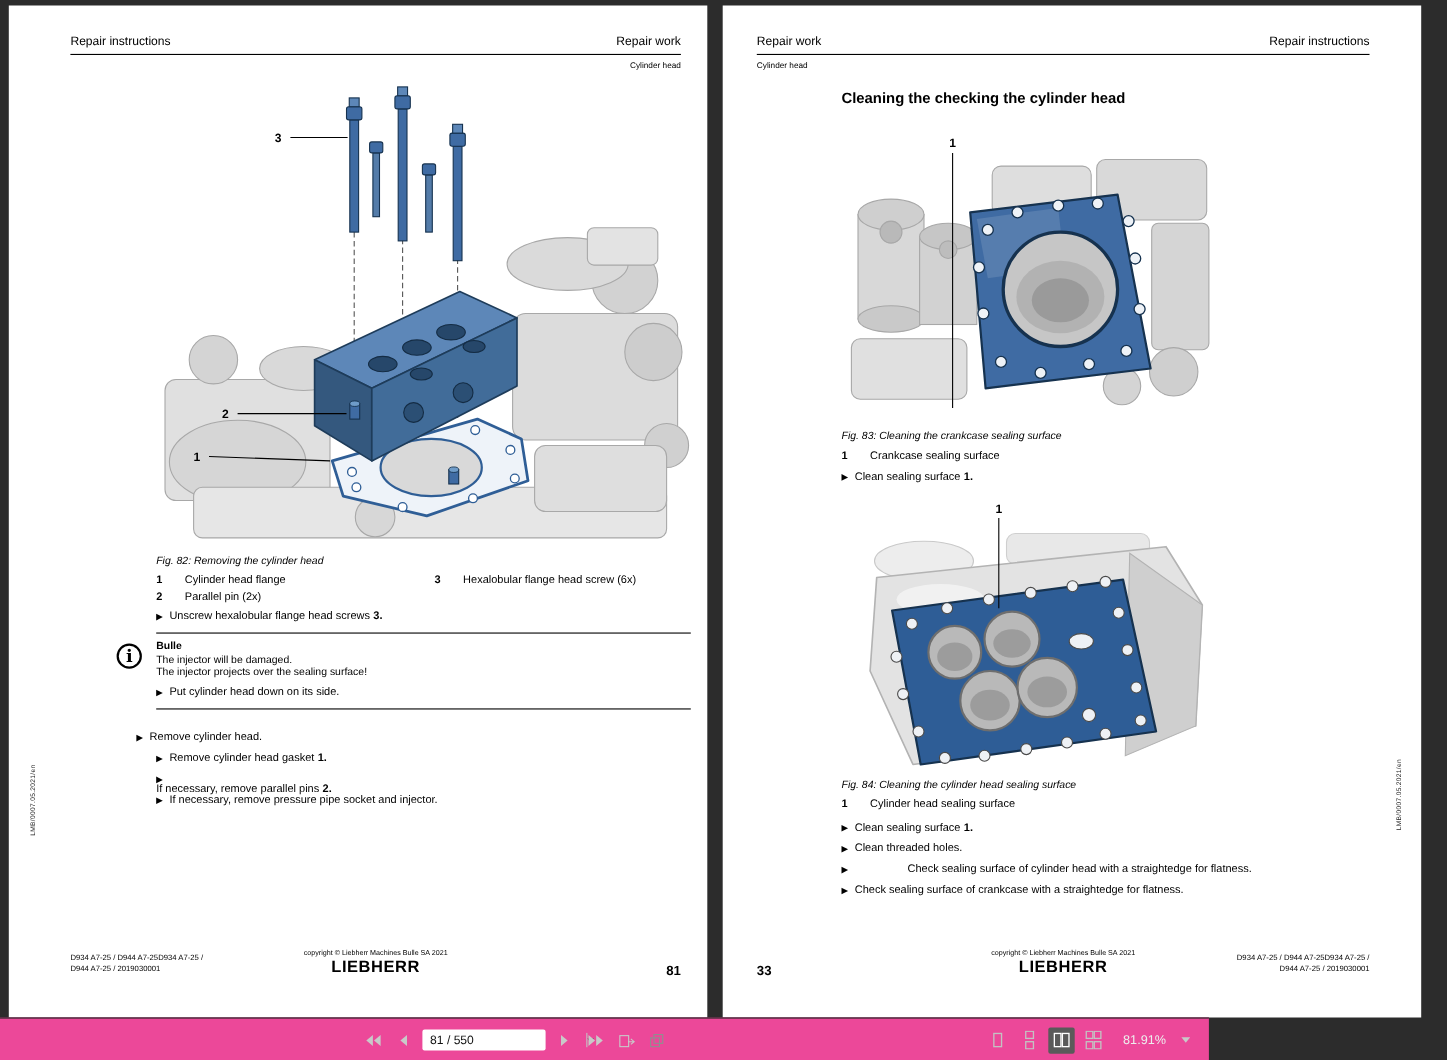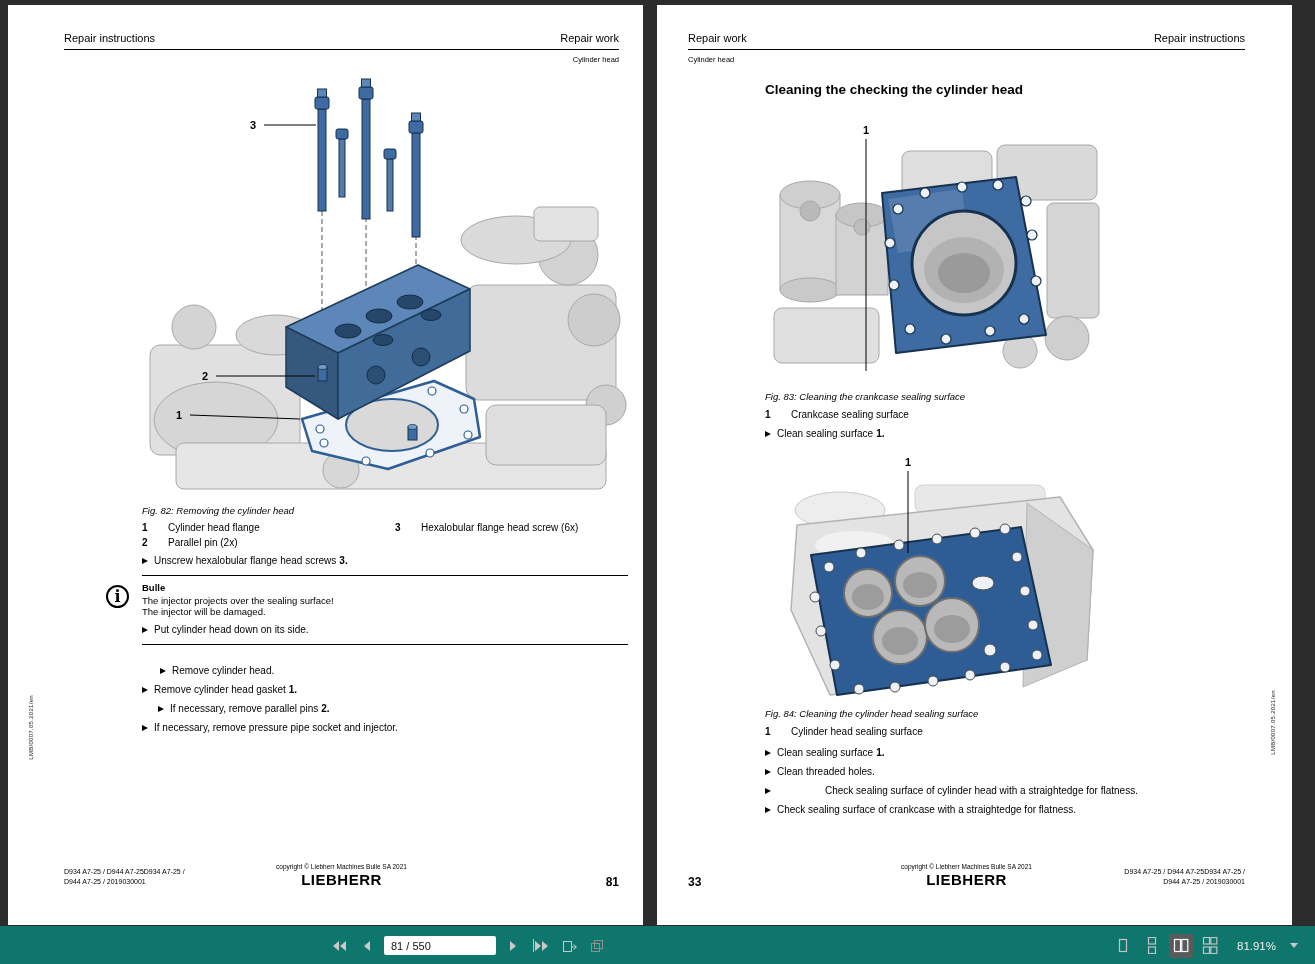--- a/index.html
+++ b/index.html
@@ -59,21 +59,21 @@
   .page-num { position:absolute; top:870px; font-size:12px; font-weight:bold; }
   .page-left .page-num { right:24px; }
   .page-right .page-num { left:31px; }
 
   .side-code { position:absolute; font-size:6px; color:#222; writing-mode:vertical-rl;
                transform:rotate(180deg); letter-spacing:0.3px; }
   .page-left .side-code { left:20px; top:690px; }
   .page-right .side-code { right:16px; top:685px; }
 
   
-  .toolbar { position:absolute; left:0; bottom:0; width:1315px; height:39px; background:#0f766e;
+  .toolbar { position:absolute; left:0; bottom:0; width:1099px; height:39px; background:#ec4899;
              border-top:1px solid #282828; }
   .nav-group { position:absolute; left:328px; top:0; height:39px; display:flex; align-items:center; gap:6px; }
   .tb-btn { width:22px; height:22px; display:flex; align-items:center; justify-content:center;
             background:transparent; border:none; cursor:pointer; }
   .page-box { width:112px; height:19px; background:#fff; border-radius:2px; display:flex; align-items:center; }
   .page-box input { flex:1; height:100%; border:none; outline:none; background:transparent;
                     font-size:11px; padding-left:7px; color:#111; font-family:"Liberation Sans", sans-serif; }
   .page-box .box-caret { width:16px; display:flex; align-items:center; justify-content:center;
                          border-left:1px solid #c4c4c4; height:13px; }
   .caret-down-sm { width:0; height:0; border-left:3.5px solid transparent; border-right:3.5px solid transparent;
@@ -212,37 +212,37 @@
     </div>
 
     <div class="step" style="left:134px; top:550px;">
       <span class="bullet"></span>
       <span><span>Unscrew hexalobular flange head screws</span><b class="ref">3.</b></span>
     </div>
 
     <div class="note">
       <span class="note-icon">i</span>
       <div class="note-title">Bulle</div>
+      <div>The injector will be damaged.</div>
       <div>The injector projects over the sealing surface!</div>
-      <div>The injector will be damaged.</div>
       <div class="note-step">
         <span class="bullet"></span>
         <span><span>Put cylinder head down on its side.</span><b class="ref"></b></span>
       </div>
     </div>
 
-    <div class="step" style="left:152px; top:660px;">
+    <div class="step" style="left:116px; top:660px;">
       <span class="bullet"></span>
       <span><span>Remove cylinder head.</span><b class="ref"></b></span>
     </div>
     <div class="step" style="left:134px; top:679px;">
       <span class="bullet"></span>
       <span><span>Remove cylinder head gasket</span><b class="ref">1.</b></span>
     </div>
-    <div class="step" style="left:150px; top:698px;">
+    <div class="step" style="left:134px; top:698px;flex-direction:column;">
       <span class="bullet"></span>
       <span><span>If necessary, remove parallel pins</span><b class="ref">2.</b></span>
     </div>
     <div class="step" style="left:134px; top:717px;">
       <span class="bullet"></span>
       <span><span>If necessary, remove pressure pipe socket and injector.</span><b class="ref"></b></span>
     </div>
 
     <div class="footer-models">
       <div>D934 A7-25 / D944 A7-25D934 A7-25 /</div>

